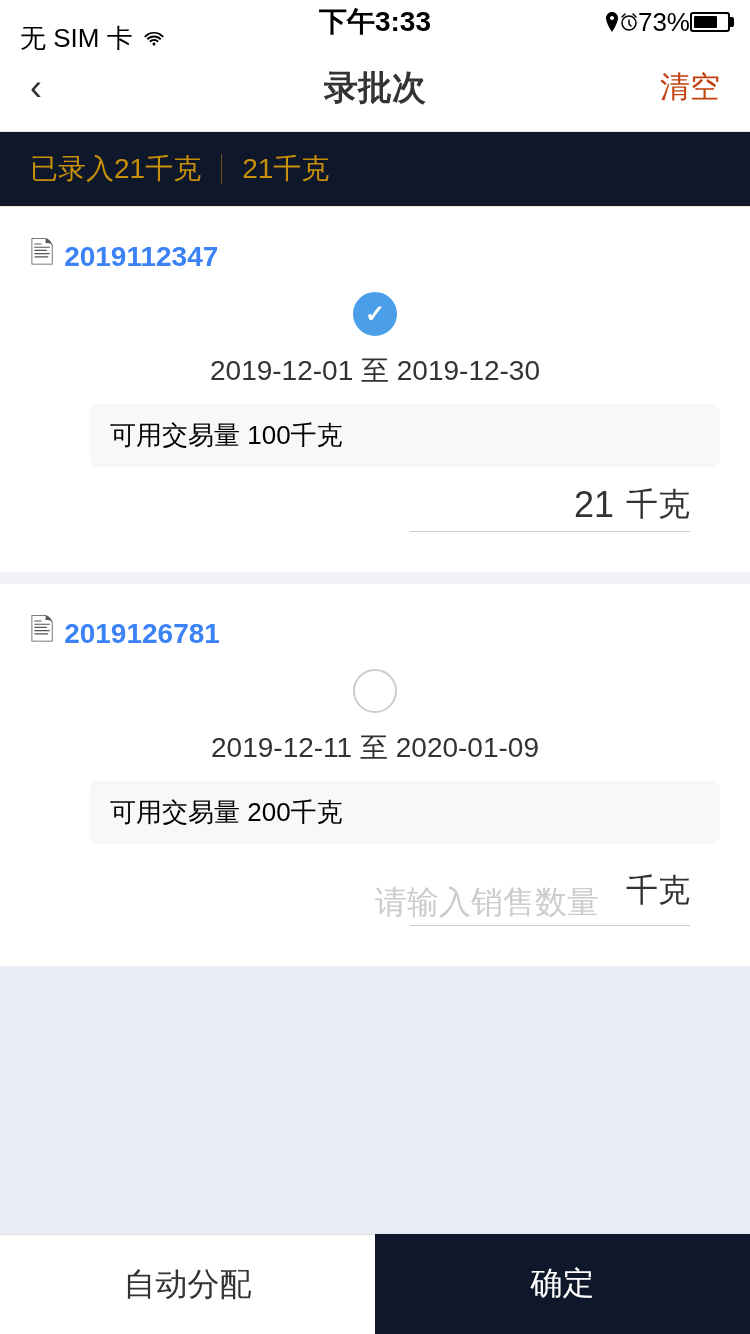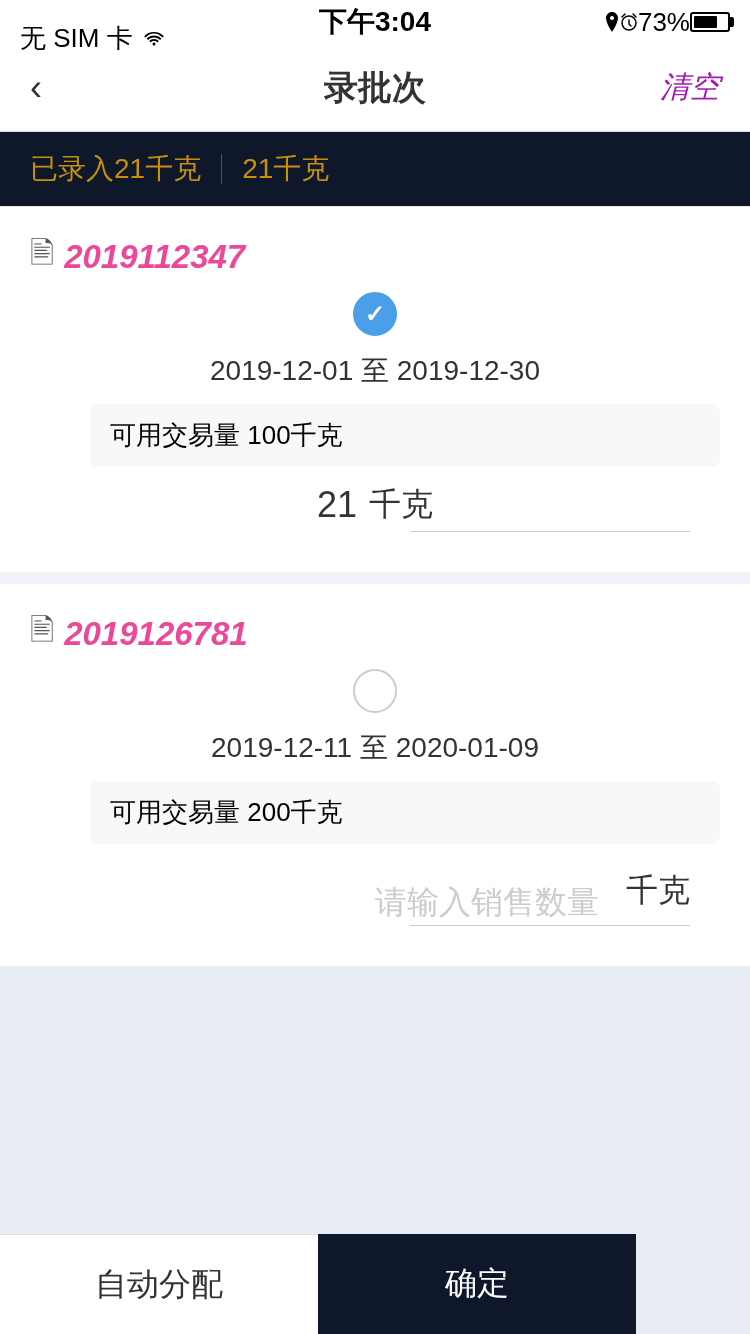--- a/index.html
+++ b/index.html
@@ -89,23 +89,22 @@
       cursor: pointer;
       width: 60px;
     }
     .nav-title {
       font-size: 34px;
       font-weight: 600;
       color: #333;
     }
     .nav-action {
       font-size: 30px;
-      color: #a21caf;
+      color: #c2410c;
       cursor: pointer;
-      font-style: italic;
     }
 
     
     .info-banner {
       background: #0f172a;
       padding: 18px 30px;
       display: flex;
       align-items: center;
       gap: 20px;
       border-bottom: 1px solid #f0e8cc;
@@ -133,24 +132,23 @@
       display: flex;
       align-items: center;
       gap: 10px;
       margin-bottom: 10px;
     }
     .batch-icon {
       font-size: 30px;
       color: #555;
     }
     .batch-number {
-      font-size: 33px;
+      font-size: 28px;
       font-weight: 600;
-      color: #ec4899;
-      font-style: italic;
+      color: #3b82f6;
     }
     .batch-date-row {
       display: flex;
       align-items: center;
       gap: 16px;
       margin-bottom: 14px;
       flex-direction: column;
     }
     .radio-circle {
       width: 44px;
@@ -185,21 +183,21 @@
     }
     .batch-avail-text {
       font-size: 26px;
       color: #000000;
     }
 
     
     .quantity-row {
       display: flex;
       align-items: center;
-      justify-content: center;
+      justify-content: flex-end;
       padding: 16px 30px 4px;
       gap: 12px;
     }
     .quantity-value {
       font-size: 36px;
       color: #333;
     }
     .quantity-unit {
       font-size: 32px;
       color: #333;
@@ -247,21 +245,21 @@
     .empty-area {
       background: #e8ecf5;
       height: 460px;
     }
 
     
     .bottom-bar {
       position: fixed;
       bottom: 0;
       left: 0;
-      width: 636px;
+      width: 750px;
       height: 100px;
       display: flex;
     }
     .bottom-auto {
       flex: 1;
       background: #fff;
       display: flex;
       align-items: center;
       justify-content: center;
       font-size: 32px;
@@ -287,21 +285,21 @@
 <div class="status-bar">
   <div class="status-left">
     <span>无 SIM 卡</span>
     <svg width="22" height="16" viewBox="0 0 22 16">
       <path d="M11 12.5 c-0.8 0-1.5 0.7-1.5 1.5s0.7 1.5 1.5 1.5 1.5-0.7 1.5-1.5-0.7-1.5-1.5-1.5z" fill="#000"></path>
       <path d="M11 9 c-1.9 0-3.6 0.8-4.8 2l1.4 1.4c0.9-0.9 2.1-1.4 3.4-1.4s2.5 0.5 3.4 1.4l1.4-1.4C14.6 9.8 12.9 9 11 9z" fill="#000"></path>
       <path d="M11 5.5c-2.9 0-5.5 1.2-7.4 3.1l1.4 1.4C6.6 8.4 8.7 7.5 11 7.5s4.4 0.9 6 2.5l1.4-1.4C16.5 6.7 13.9 5.5 11 5.5z" fill="#000"></path>
       <path d="M11 2C7.1 2 3.6 3.6 1.1 6.2l1.4 1.4C4.8 5.1 7.8 3.5 11 3.5s6.2 1.6 8.5 4.1l1.4-1.4C18.4 3.6 14.9 2 11 2z" fill="#000"></path>
     </svg>
   </div>
-  <div class="status-center">下午3:04</div>
+  <div class="status-center">下午3:33</div>
   <div class="status-right">
     <svg width="16" height="20" viewBox="0 0 16 20">
       <path d="M8 0C4.7 0 2 2.7 2 6c0 5 6 14 6 14s6-9 6-14c0-3.3-2.7-6-6-6zm0 8c-1.1 0-2-0.9-2-2s0.9-2 2-2 2 0.9 2 2-0.9 2-2 2z" fill="#000"></path>
     </svg>
     <svg width="18" height="20" viewBox="0 0 18 20">
       <circle cx="9" cy="11" r="7" fill="none" stroke="#000" stroke-width="1.5"></circle>
       <path d="M9 8v4l2 2" stroke="#000" stroke-width="1.5" fill="none" stroke-linecap="round"></path>
       <path d="M2 5 L5 2 M13 2 L16 5" stroke="#000" stroke-width="1.5" stroke-linecap="round"></path>
     </svg>
     <span>73%</span>

